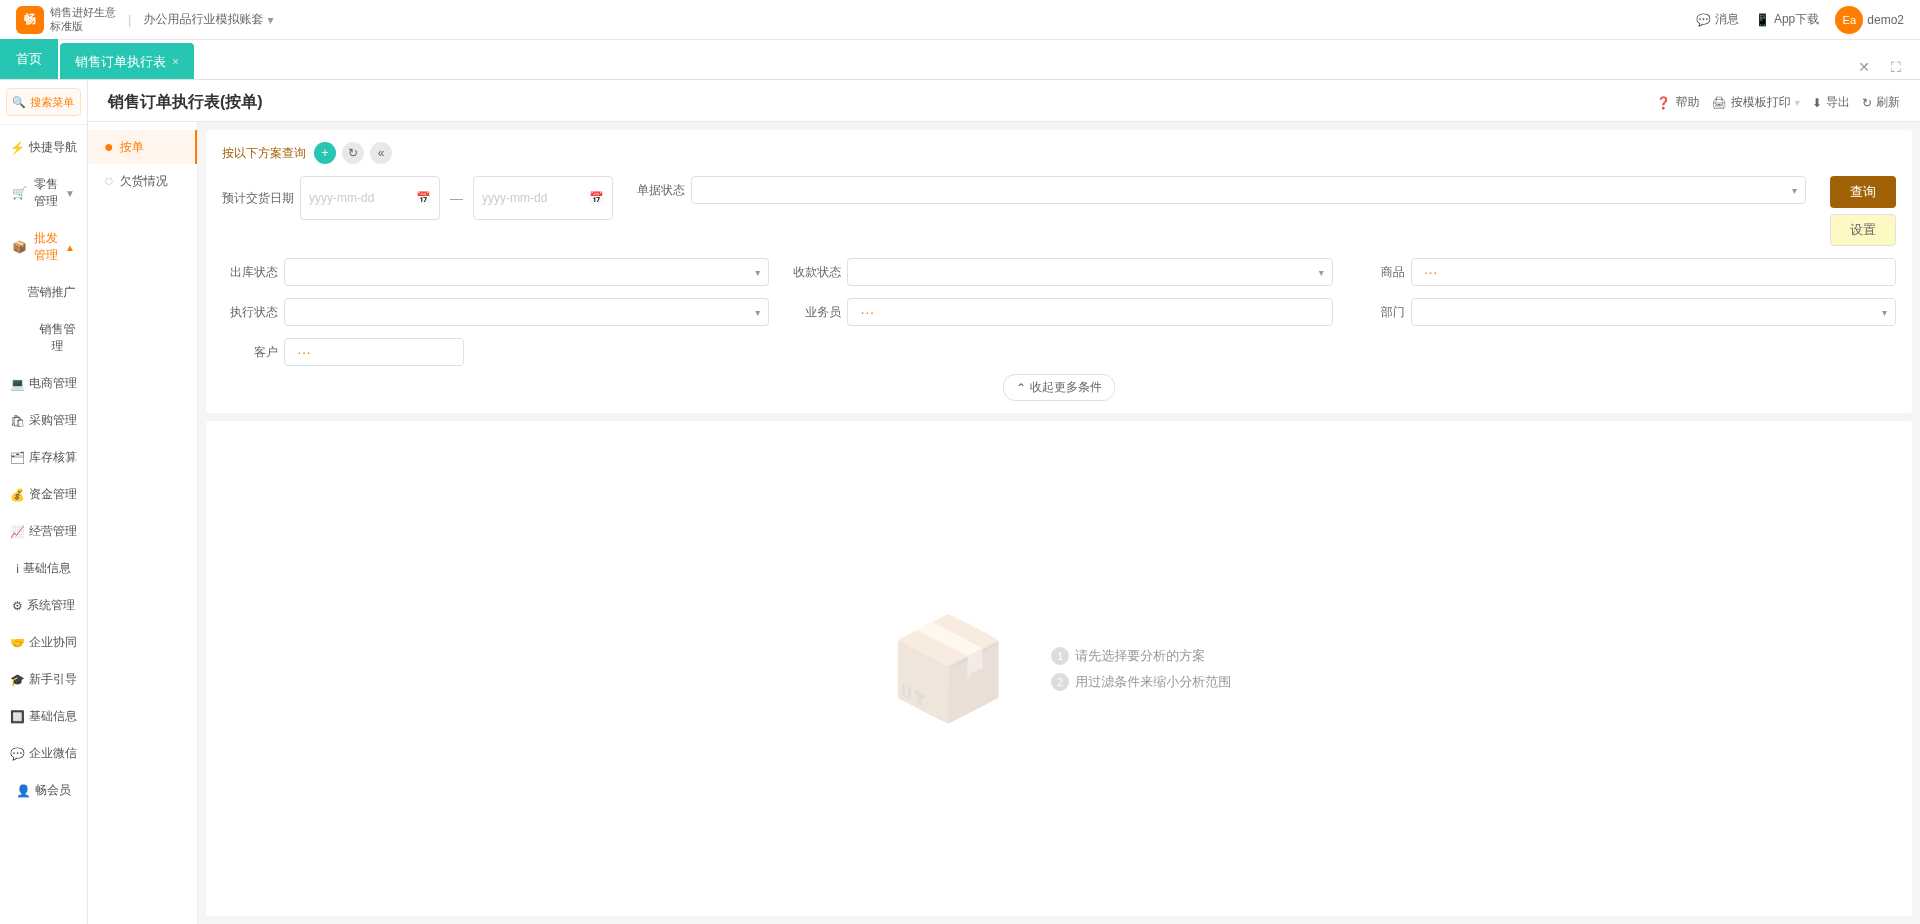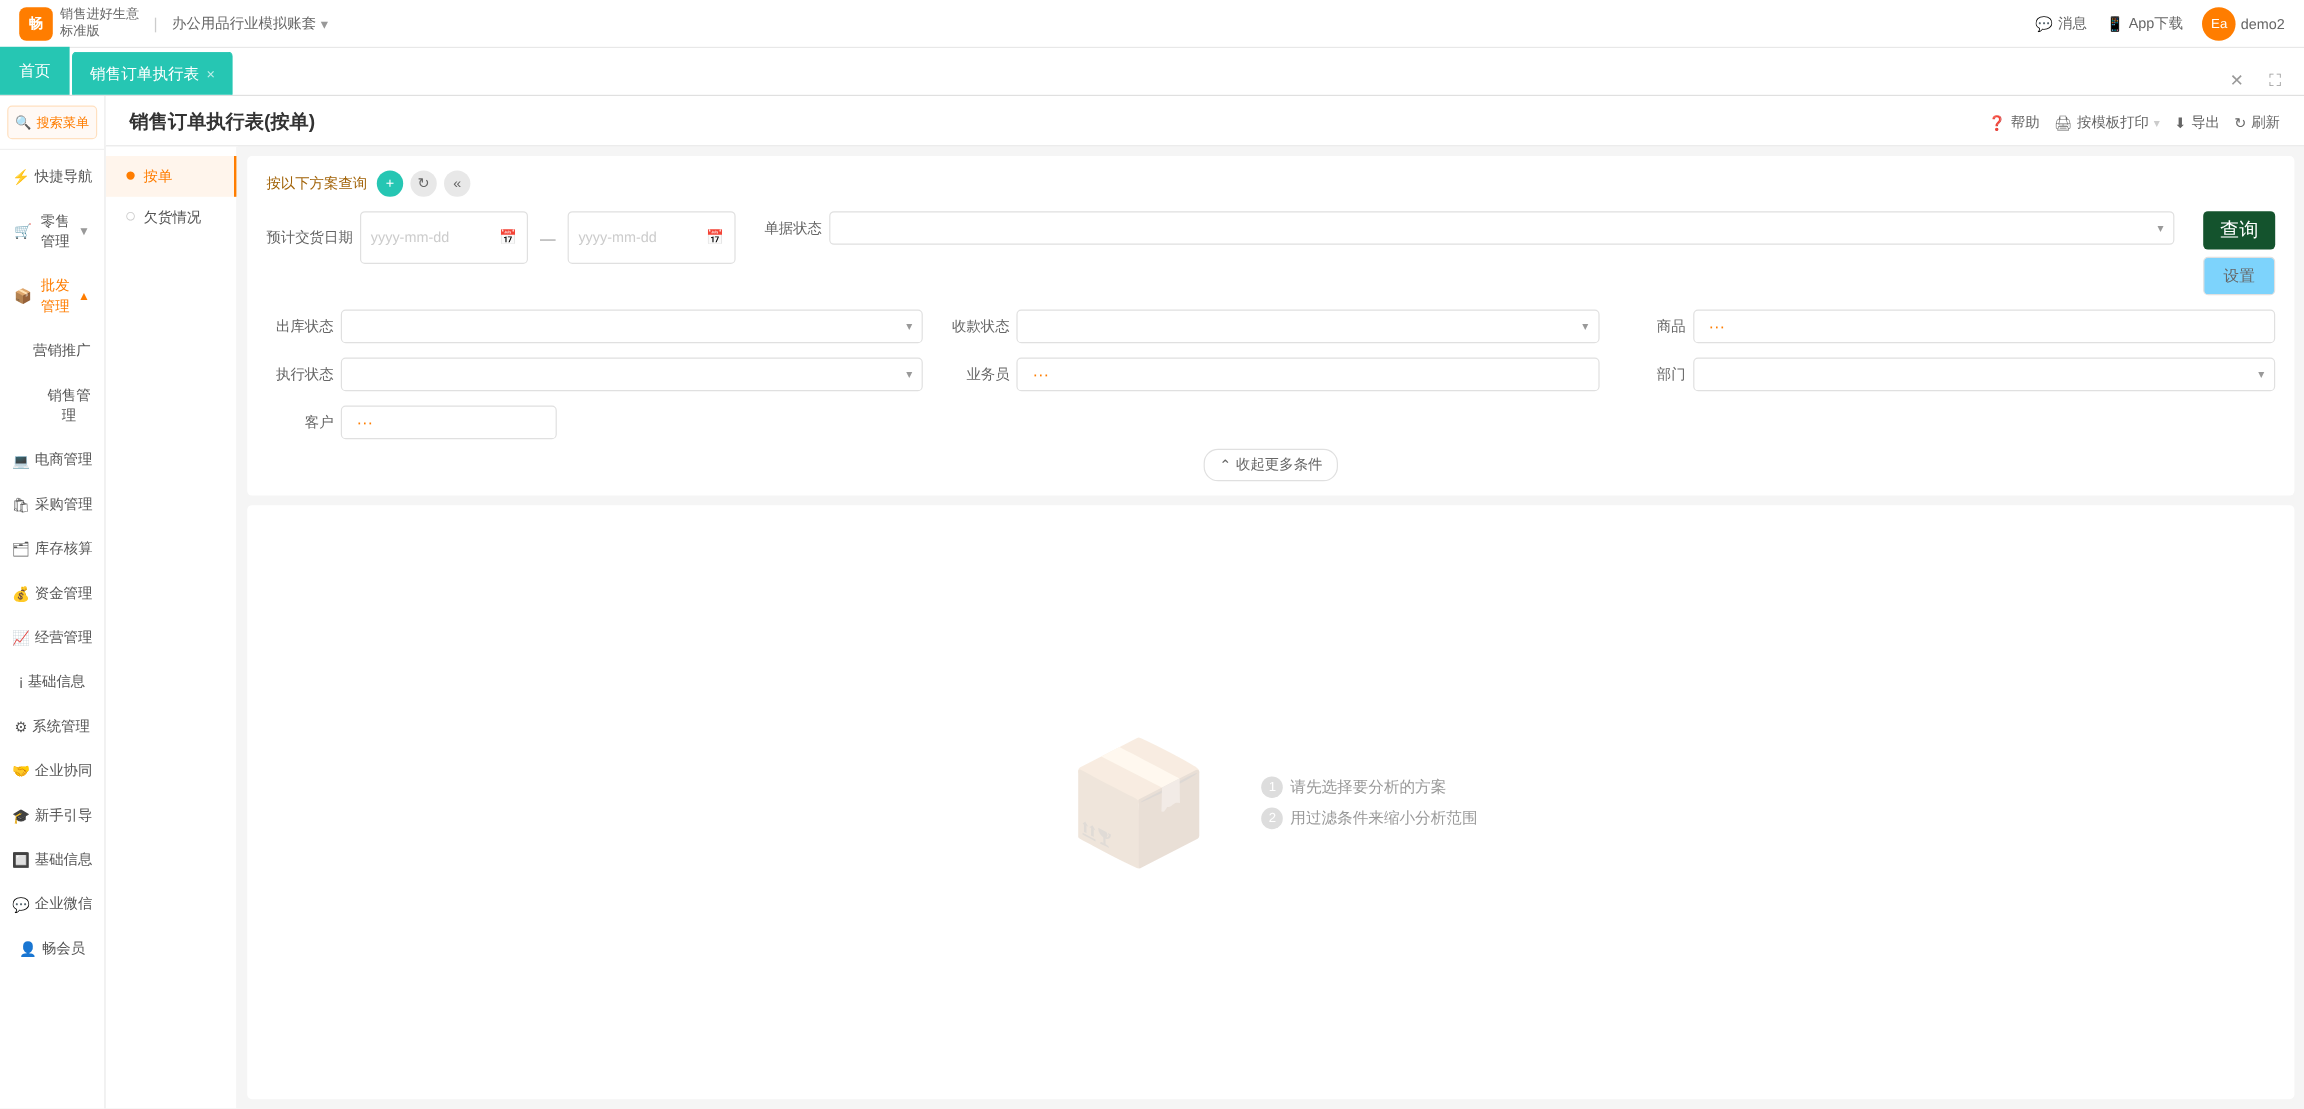--- a/index.html
+++ b/index.html
@@ -70,22 +70,22 @@
     .filter-select-dots { color: #ff7d00; font-size: 14px; cursor: pointer; padding: 0 4px; }
 
     .filter-date-input { height: 44px; border: 1px solid #e0e0e0; border-radius: 4px; padding: 0 8px 0 8px; font-size: 12px; color: #999; min-width: 140px; display: flex; align-items: center; justify-content: space-between; background: #fff; cursor: pointer; }
     .date-dash { margin: 0 4px; color: #999; }
     .cal-icon { color: #ccc; font-size: 12px; }
 
     .collapse-btn { display: flex; align-items: center; justify-content: center; margin: 8px 0 0; }
     .collapse-btn-inner { display: flex; align-items: center; gap: 4px; color: #666; font-size: 12px; cursor: pointer; padding: 4px 12px; border: 1px solid #e0e0e0; border-radius: 12px; background: #fff; }
 
     
-    .search-btn { height: 32px; padding: 0 8px; background: #14532d; color: #fff; border: none; border-radius: 4px; font-size: 16px; cursor: pointer; }
-    .settings-btn { height: 32px; padding: 0 16px; background: #7dd3fc; color: #666; border: 1px solid #e0e0e0; border-radius: 4px; font-size: 13px; cursor: pointer; }
+    .search-btn { height: 32px; padding: 0 20px; background: #a16207; color: #fff; border: none; border-radius: 4px; font-size: 13px; cursor: pointer; }
+    .settings-btn { height: 32px; padding: 0 16px; background: #fef9c3; color: #666; border: 1px solid #e0e0e0; border-radius: 4px; font-size: 13px; cursor: pointer; }
     .search-action-group { display: flex; flex-direction: column; gap: 6px; margin-left: 8px; }
 
     
     .empty-state { flex: 1; display: flex; align-items: center; justify-content: center; flex-direction: column; gap: 12px; background: #fff; margin: 0 8px 8px; border-radius: 4px; }
     .empty-tips { display: flex; flex-direction: column; gap: 8px; }
     .empty-tip { display: flex; align-items: center; gap: 6px; color: #999; font-size: 13px; }
     .tip-num { width: 18px; height: 18px; border-radius: 50%; background: #ddd; display: flex; align-items: center; justify-content: center; font-size: 11px; color: #fff; flex-shrink: 0; }
 
     
     .sub-sidebar { width: 110px; background: #fff; border-right: 1px solid #f0f0f0; padding: 8px 0; flex-shrink: 0; }

